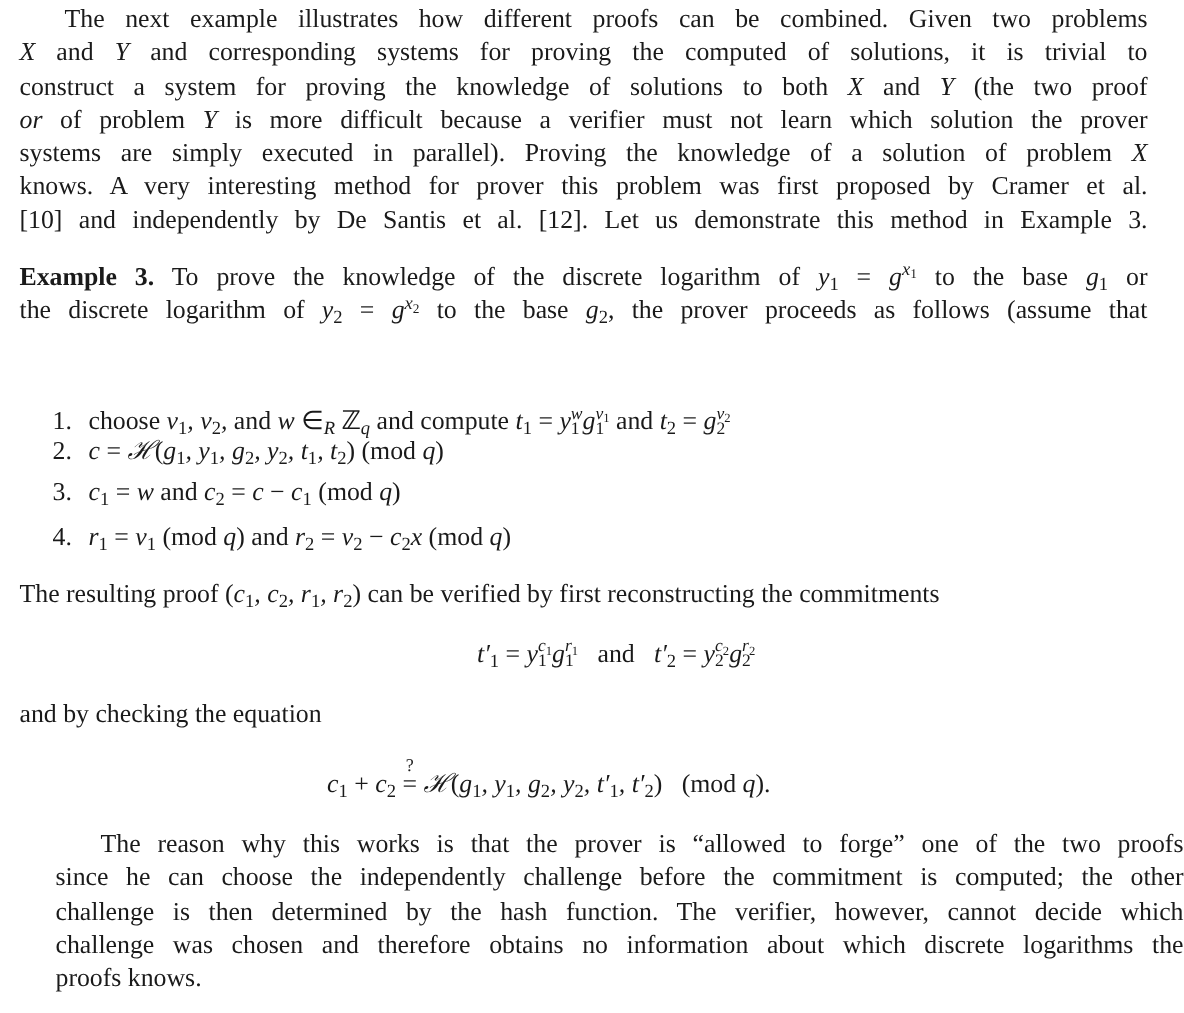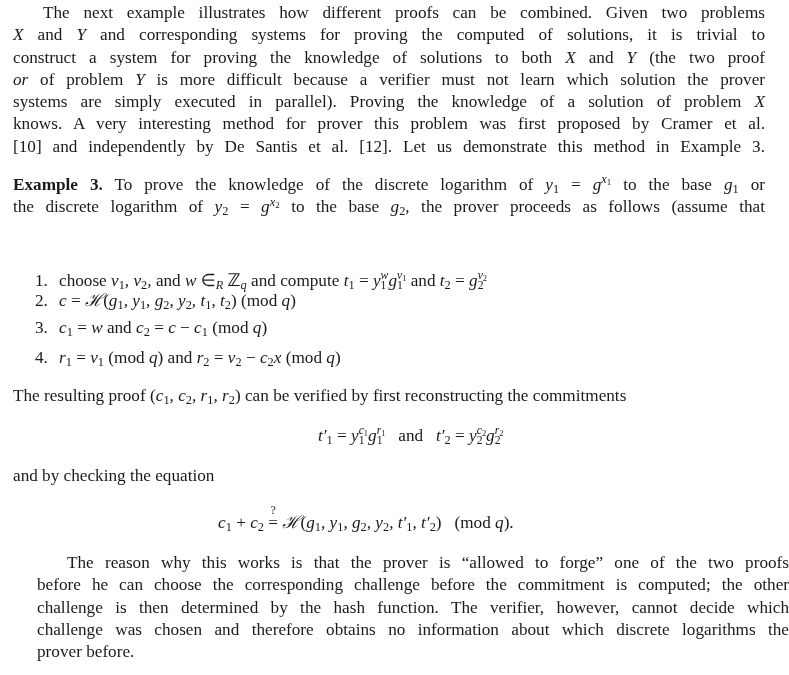--- a/index.html
+++ b/index.html
@@ -80,19 +80,19 @@
   <div class="para" style="top:465px;">
     <span class="line last">and by checking the equation</span>
   </div>
 
   <div class="display" style="left:218px; top:510px;">
     <span class="m">c<sub>1</sub></span> + <span class="m">c<sub>2</sub></span> <span class="q"><span class="qm">?</span>=</span> <span class="cal">ℋ</span>(<span class="m">g<sub>1</sub>, y<sub>1</sub>, g<sub>2</sub>, y<sub>2</sub>, t′<sub>1</sub>, t′<sub>2</sub></span>) &nbsp;&nbsp;(<span>mod</span> <span class="m">q</span>).
   </div>
 
   <div class="para" style="top:552px;margin-left:24px;">
     <span class="line indent">The reason why this works is that the prover is “allowed to forge” one of the two proofs</span>
-    <span class="line">before he can choose the corresponding challenge before the commitment is computed; the other</span>
+    <span class="line">since he can choose the independently challenge before the commitment is computed; the other</span>
     <span class="line">challenge is then determined by the hash function. The verifier, however, cannot decide which</span>
     <span class="line">challenge was chosen and therefore obtains no information about which discrete logarithms the</span>
-    <span class="line last">prover before.</span>
+    <span class="line last">proofs knows.</span>
   </div>
 
 </div>
 
 </body></html>

